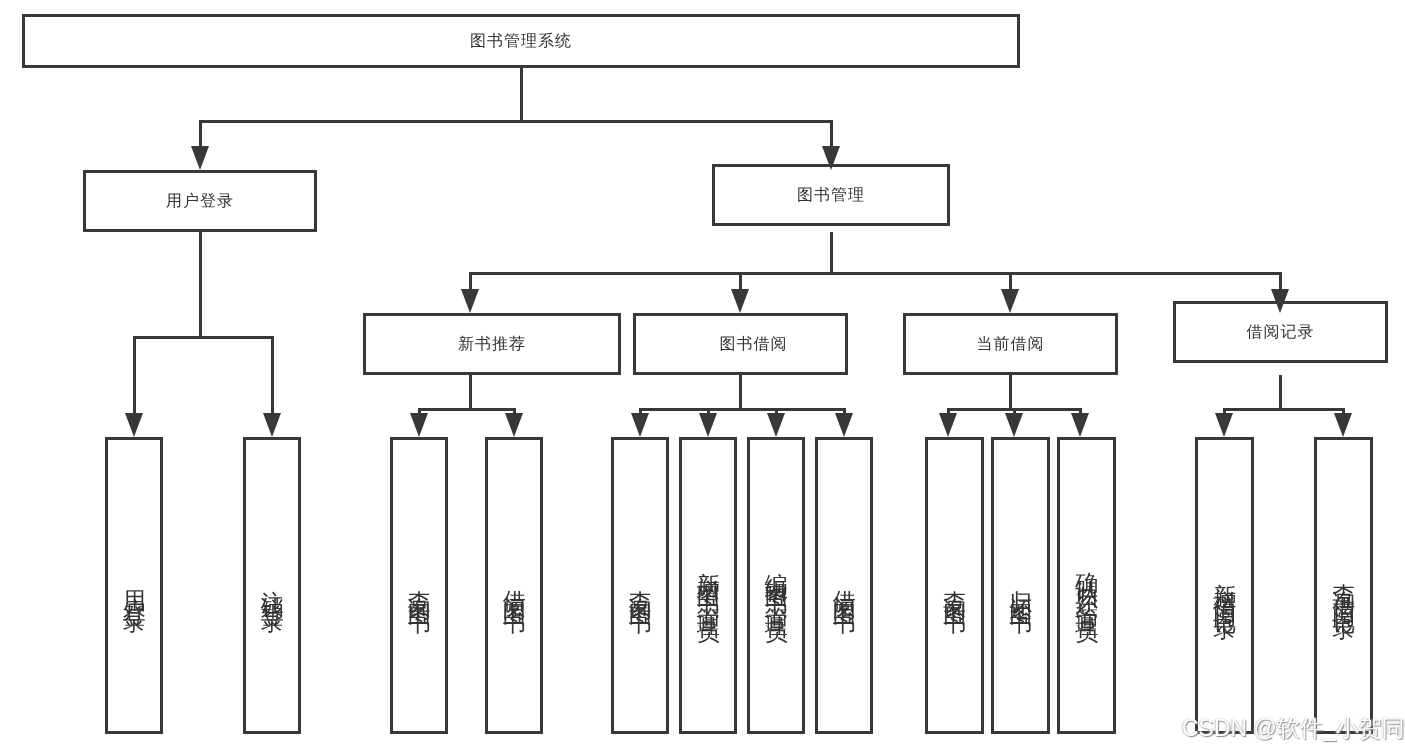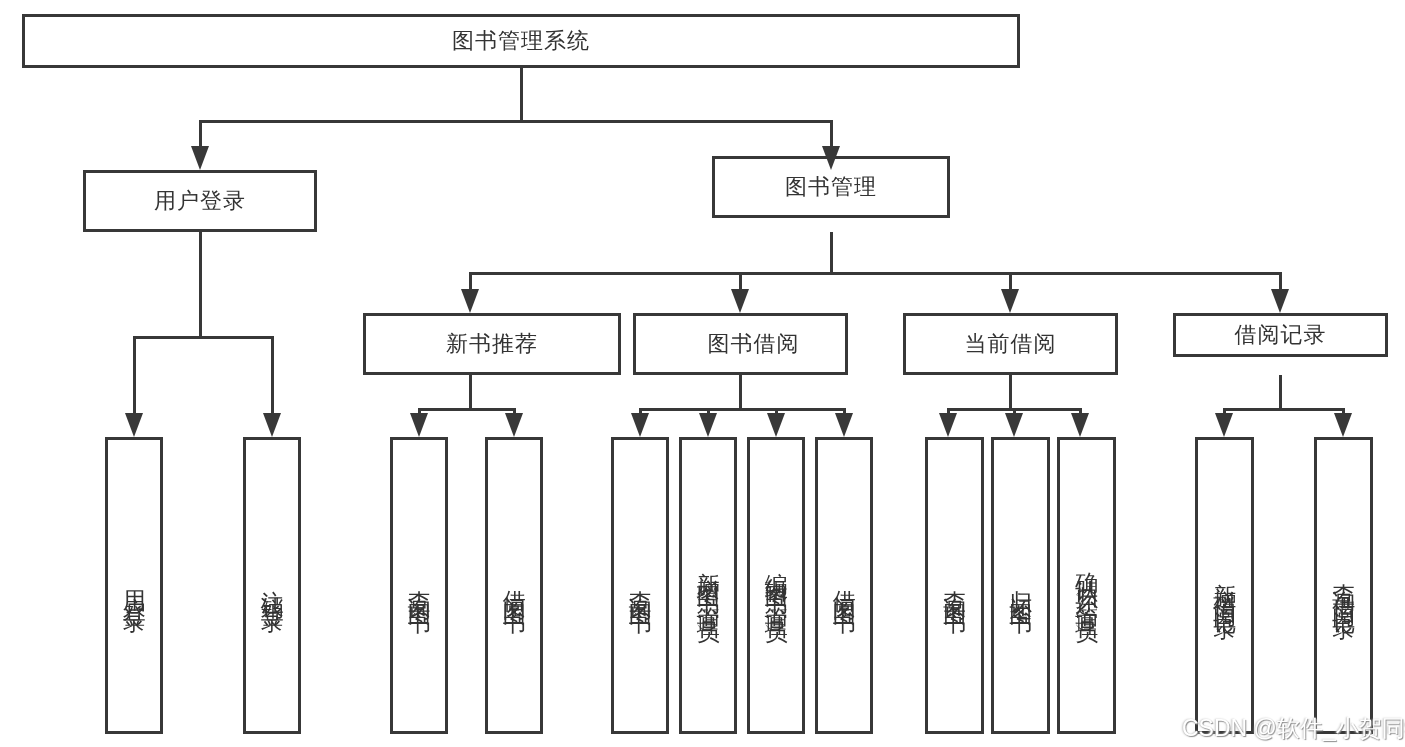--- a/index.html
+++ b/index.html
@@ -19,21 +19,21 @@
     position: absolute;
     box-sizing: border-box;
     border: 3px solid #383838;
     background: #ffffff;
     display: flex;
     align-items: center;
     justify-content: center;
     color: #333333;
   }
   .hbox {
-    font-size: 22px;
+    font-size: 16px;
     letter-spacing: 1px;
   }
   .vtext {
     writing-mode: vertical-rl;
     text-orientation: mixed;
     font-size: 23px;
     letter-spacing: 7px;
     line-height: 1.1;
   }
   .line {
@@ -63,34 +63,34 @@
 
 <div class="canvas" id="canvas">
 
   <div class="box hbox" style="left:22px;top:14px;width:998px;height:54px;">
     <span>图书管理系统</span>
   </div>
 
   <div class="box hbox" style="left:83px;top:170px;width:234px;height:62px;">
     <span>用户登录</span>
   </div>
-  <div class="box hbox" style="left:712px;top:156px;width:238px;height:62px;">
+  <div class="box hbox" style="left:712px;top:164px;width:238px;height:62px;">
     <span>图书管理</span>
   </div>
 
   <div class="box hbox" style="left:363px;top:313px;width:258px;height:62px;">
     <span>新书推荐</span>
   </div>
   <div class="box hbox" style="left:633px;top:313px;width:215px;height:62px;padding-left:26px;">
     <span>图书借阅</span>
   </div>
   <div class="box hbox" style="left:903px;top:313px;width:215px;height:62px;">
     <span>当前借阅</span>
   </div>
-  <div class="box hbox" style="left:1173px;top:313px;width:215px;height:44px;align-items:center;">
+  <div class="box hbox" style="left:1173px;top:301px;width:215px;height:62px;align-items:center;">
     <span>借阅记录</span>
   </div>
 
   <div class="box" style="left:105px;top:437px;width:58px;height:297px;">
     <span class="vtext">用户登录</span>
   </div>
   <div class="box" style="left:243px;top:437px;width:58px;height:297px;">
     <span class="vtext">注销登录</span>
   </div>
 

